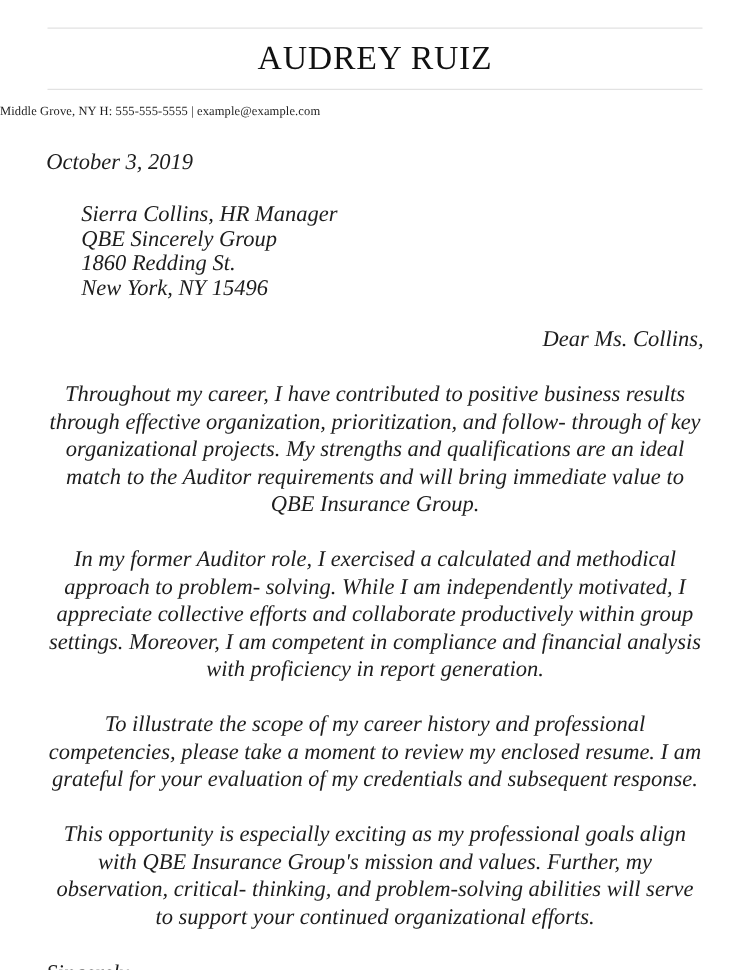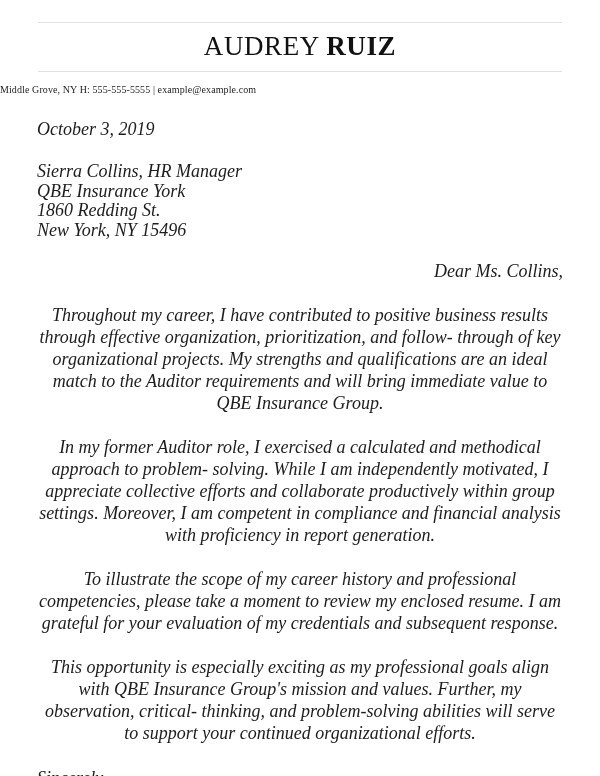--- a/index.html
+++ b/index.html
@@ -45,21 +45,21 @@
   .name {
     font-size: 27px;
     line-height: 29px;
     letter-spacing: 0.6px;
     color: #111111;
     font-weight: normal;
     margin: 0;
     white-space: nowrap;
   }
   .name .first { font-weight: normal; }
-  .name .last  { font-weight: bold; }
+  .name .last  { font-weight: normal; }
 
   .contact {
     text-align: left;
     font-size: 10px;
     line-height: 13px;
     color: #1d1d1d;
     padding-top: 11px;
     letter-spacing: 0.1px;
   }
 
@@ -71,20 +71,21 @@
     font-style: italic;
   }
 
   .date {
     margin-top: 22px;
     margin-bottom: 0;
   }
 
   .recipient {
     margin-top: 22px;
+    margin-left: 28px;
   }
   .recipient .addr-line {
     display: block;
     line-height: 19.5px;
   }
 
   .salutation {
     margin-top: 20px;
     text-align: right;
   }
@@ -121,21 +122,21 @@
 
     <div class="contact">Middle Grove, NY H: 555-555-5555 | example@example.com</div>
   </div>
 
   <div class="body-wrap">
 
     <div class="date">October 3, 2019</div>
 
     <div class="recipient">
       <span class="addr-line">Sierra Collins, HR Manager</span>
-      <span class="addr-line">QBE Insurance York</span>
+      <span class="addr-line">QBE Sincerely Group</span>
       <span class="addr-line">1860 Redding St.</span>
       <span class="addr-line">New York, NY 15496</span>
     </div>
 
     <div class="salutation">Dear Ms. Collins,</div>
 
     <p class="para">Throughout my career, I have contributed to positive business results through effective organization, prioritization, and follow- through of key organizational projects. My strengths and qualifications are an ideal match to the Auditor requirements and will bring immediate value to QBE Insurance Group.</p>
     <p class="para">In my former Auditor role, I exercised a calculated and methodical approach to problem- solving. While I am independently motivated, I appreciate collective efforts and collaborate productively within group settings. Moreover, I am competent in compliance and financial analysis with proficiency in report generation.</p>
     <p class="para">To illustrate the scope of my career history and professional competencies, please take a moment to review my enclosed resume. I am grateful for your evaluation of my credentials and subsequent response.</p>
     <p class="para">This opportunity is especially exciting as my professional goals align with QBE Insurance Group's mission and values. Further, my observation, critical- thinking, and problem-solving abilities will serve to support your continued organizational efforts.</p>

